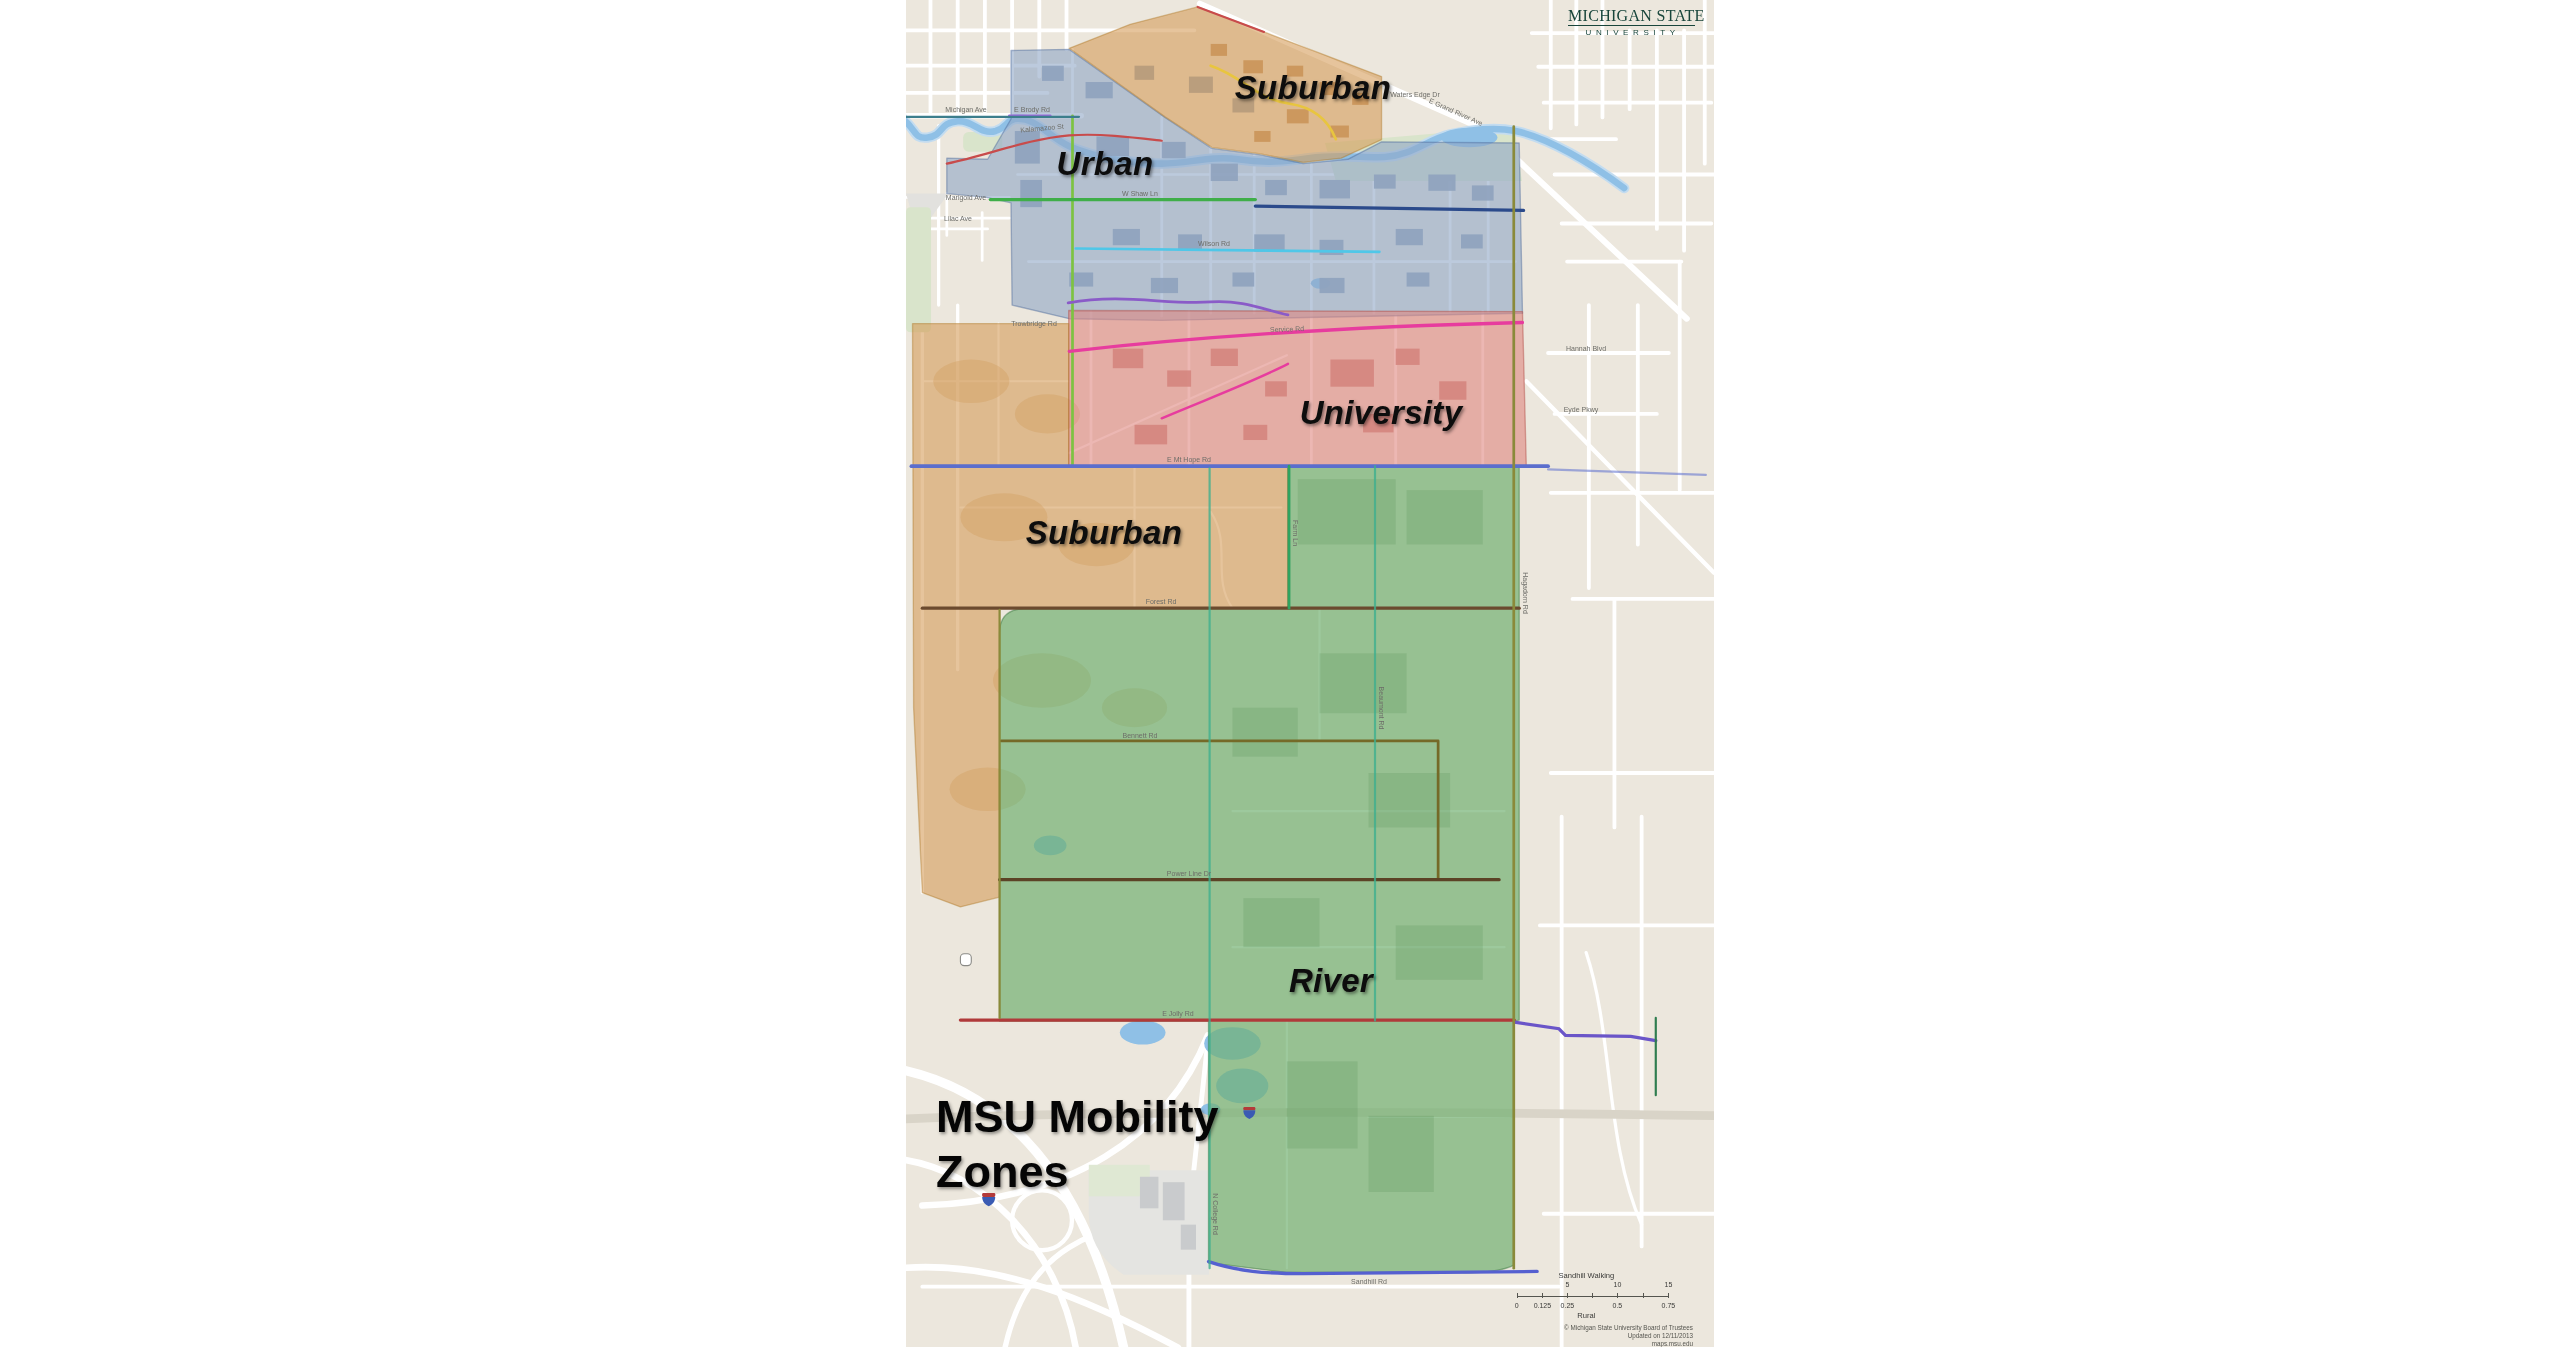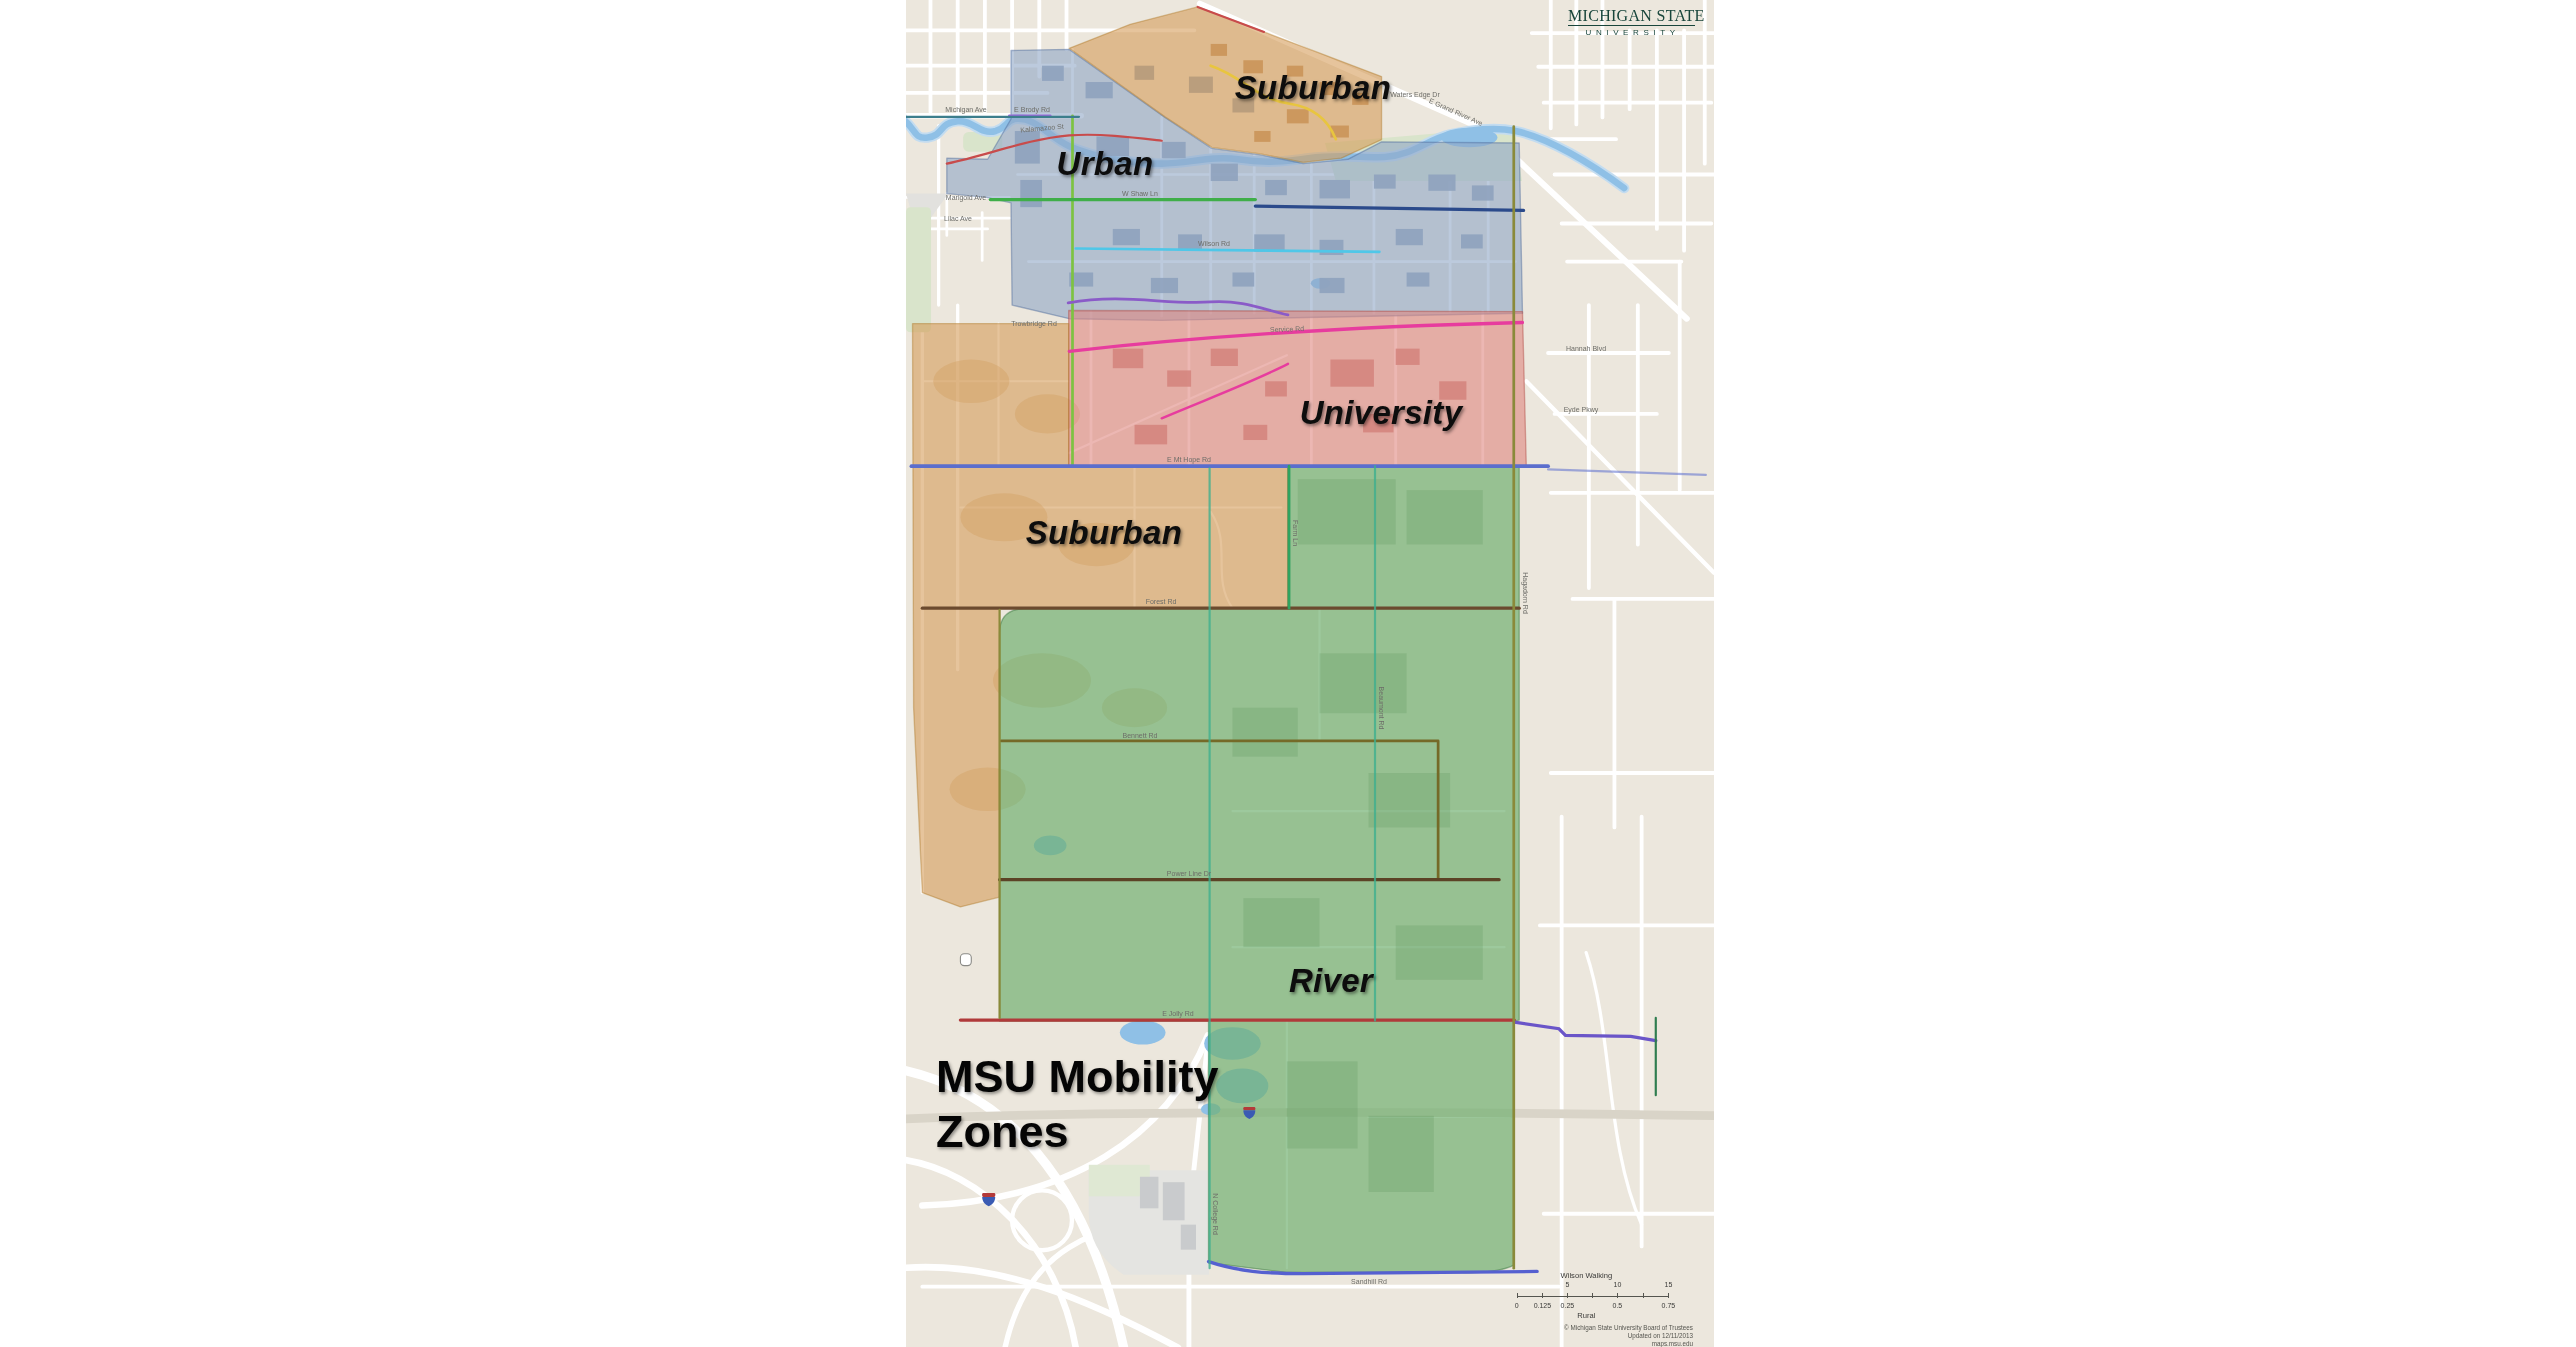--- a/index.html
+++ b/index.html
@@ -14,21 +14,21 @@
   #map-art{position:absolute;left:0;top:0;width:808px;height:1348px;}
   .layer{position:absolute;left:0;top:0;width:100%;height:100%;pointer-events:none;}
   .zone-label{
     position:absolute;transform:translate(-50%,-55%);
     font-size:33px;font-weight:bold;color:#0d0d0d;white-space:nowrap;
     text-shadow:1.6px 2.2px 3.3px rgba(0,0,0,0.45);
     letter-spacing:0.3px;
     font-style:italic;
   }
   #map-title{
-    position:absolute;left:30px;top:1049px;width:327px;
+    position:absolute;left:30px;top:1089px;width:327px;
     font-size:45px;line-height:1.23;font-weight:bold;color:#050505;
     text-shadow:1.6px 2.2px 3.3px rgba(0,0,0,0.4);
   }
   #msu-logo{position:absolute;left:662px;top:6.5px;width:127px;text-align:center;}
   #msu-logo .l1{
     font-family:"Liberation Serif", serif;font-weight:normal;font-size:16px;
     letter-spacing:0.3px;border-bottom:1.6px solid;padding-bottom:0.5px;white-space:nowrap;
   }
   #msu-logo .l2{
     font-family:Liberation Sans, sans-serif;font-size:8px;letter-spacing:4.6px;
@@ -280,21 +280,21 @@
   <div class="zone-label" style="left:425px;top:983px;">River</div>
 
   <div id="map-title">MSU Mobility Zones</div>
 
   <div id="msu-logo" style="color: rgb(24, 69, 59);">
     <div class="l1">MICHIGAN STATE</div>
     <div class="l2">UNIVERSITY</div>
   </div>
 
   <div id="legend">
-    <div class="lg-title">Wilson Walking</div>
+    <div class="lg-title">Sandhill Walking</div>
     <div id="lg-bar">
       <div id="lg-line"></div>
     <div class="lg-tick" style="left: 17.4px;"></div>
         <div class="lg-tick" style="left: 43px;"></div>
         <div class="lg-tick" style="left: 68px;"></div>
         <div class="lg-tick" style="left: 93px;"></div>
         <div class="lg-tick" style="left: 118px;"></div>
         <div class="lg-tick" style="left: 144px;"></div>
         <div class="lg-tick" style="left: 169px;"></div>
         <div class="lg-min" style="left: 68px;">5</div>

